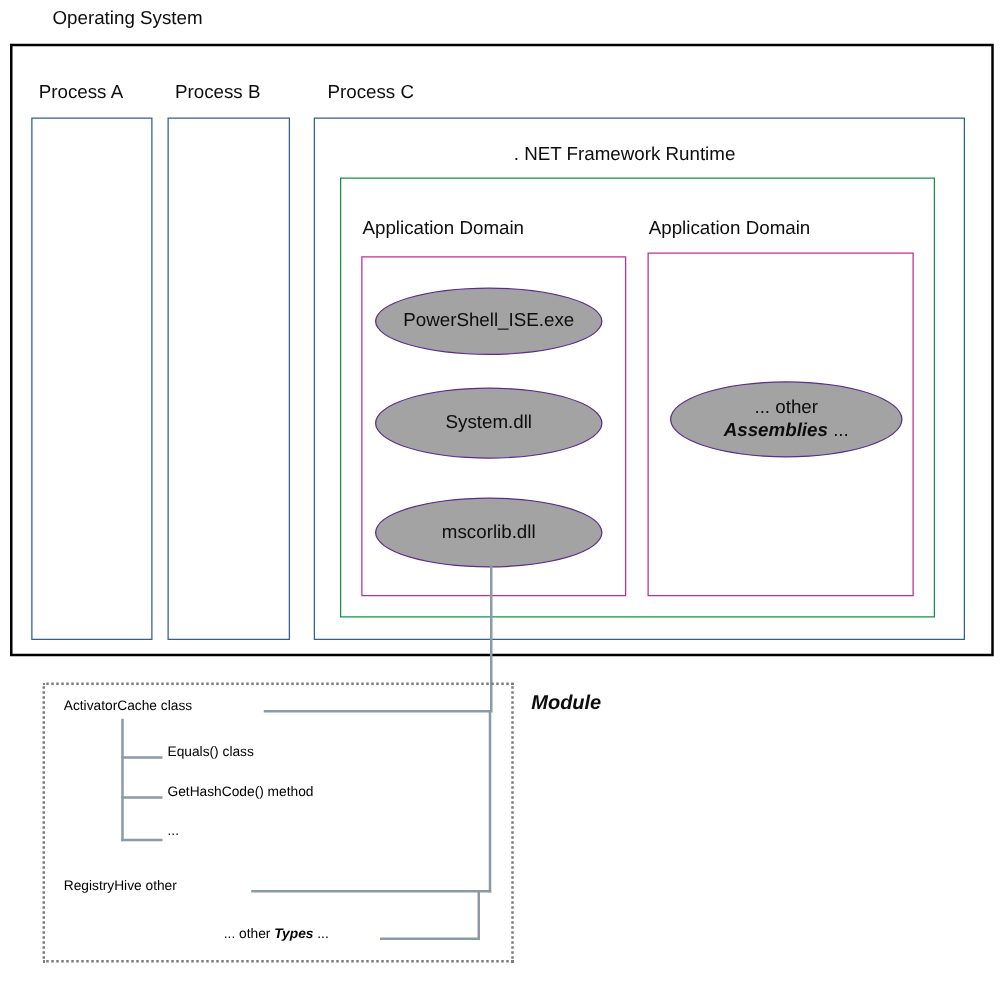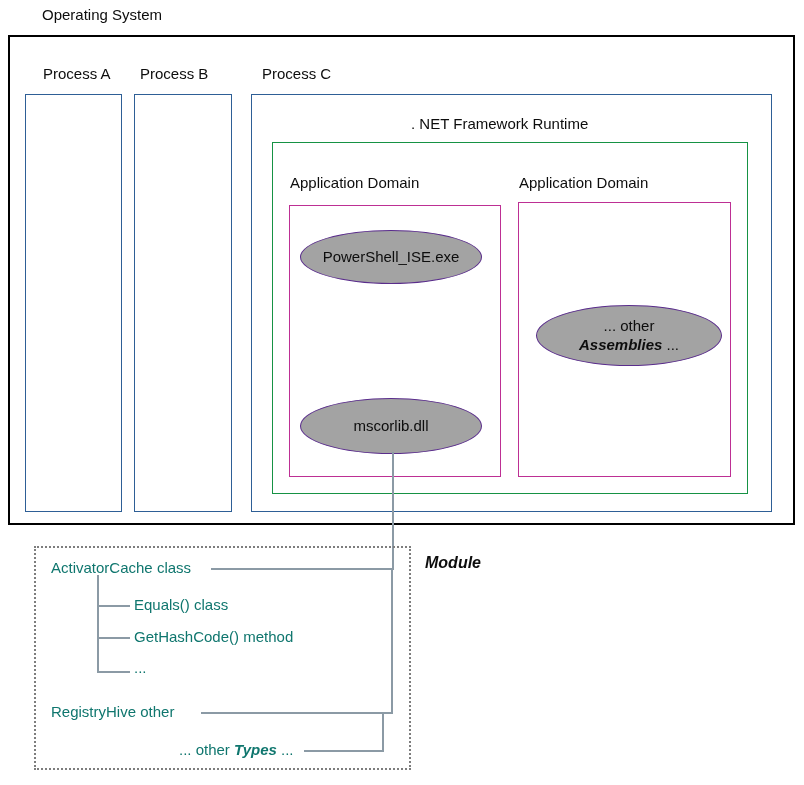--- a/index.html
+++ b/index.html
@@ -53,49 +53,50 @@
   }
   .ellipse .em { font-weight: bold; font-style: italic; }
 
   .connector {
     position: absolute;
     background: #8b9aa5;
   }
   .v { width: 2px; }
   .h { height: 2px; }
 
-  .tree-lbl { font-size: 15px; color: #0f766e; white-space: nowrap; }
+  .tree-lbl { font-size: 11px; color: #000000; white-space: nowrap; }
   .module-title { font-weight: bold; font-style: italic; font-size: 16px; }
   .ital { font-weight: bold; font-style: italic; }
 </style>
 </head>
 <body>
 
 <div id="canvas">
 
   <div class="lbl" style="left:22px; top:7px;margin-left:20px;">Operating System</div>
   <div class="box box-os" style="left:8px; top:35px; width:787px; height:490px;"></div>
 
-  <div class="lbl" style="left:31px; top:66px;margin-left:12px;">Process A</div>
+  <div class="lbl" style="left:31px; top:66px;">Process A</div>
   <div class="box box-process" style="left:25px; top:94px; width:97px; height:418px;"></div>
 
   <div class="lbl" style="left:140px; top:66px;">Process B</div>
   <div class="box box-process" style="left:134px; top:94px; width:98px; height:418px;"></div>
 
   <div class="lbl" style="left:262px; top:66px;">Process C</div>
   <div class="box box-process" style="left:251px; top:94px; width:521px; height:418px;"></div>
 
   <div class="lbl" style="left:411px; top:116px;">. NET Framework Runtime</div>
   <div class="box box-runtime" style="left:272px; top:142px; width:476px; height:352px;"></div>
 
   <div class="lbl" style="left:290px; top:175px;">Application Domain</div>
   <div class="box box-appdom" style="left:289px; top:205px; width:212px; height:272px;"></div>
 
   <div class="ellipse" style="left:300px; top:230px; width:182px; height:54px;">PowerShell_ISE.exe</div>
 
+  <div class="ellipse" style="left:300px; top:310px; width:182px; height:57px;">System.dll</div>
 
   <div class="ellipse" style="left:300px; top:398px; width:182px; height:56px;">mscorlib.dll</div>
 
   <div class="lbl" style="left:519px; top:175px;">Application Domain</div>
   <div class="box box-appdom" style="left:518px; top:202px; width:213px; height:275px;"></div>
 
 
   <div class="ellipse" style="left:536px; top:305px; width:186px; height:61px;">
     <div>
       <span>... other</span><br>

